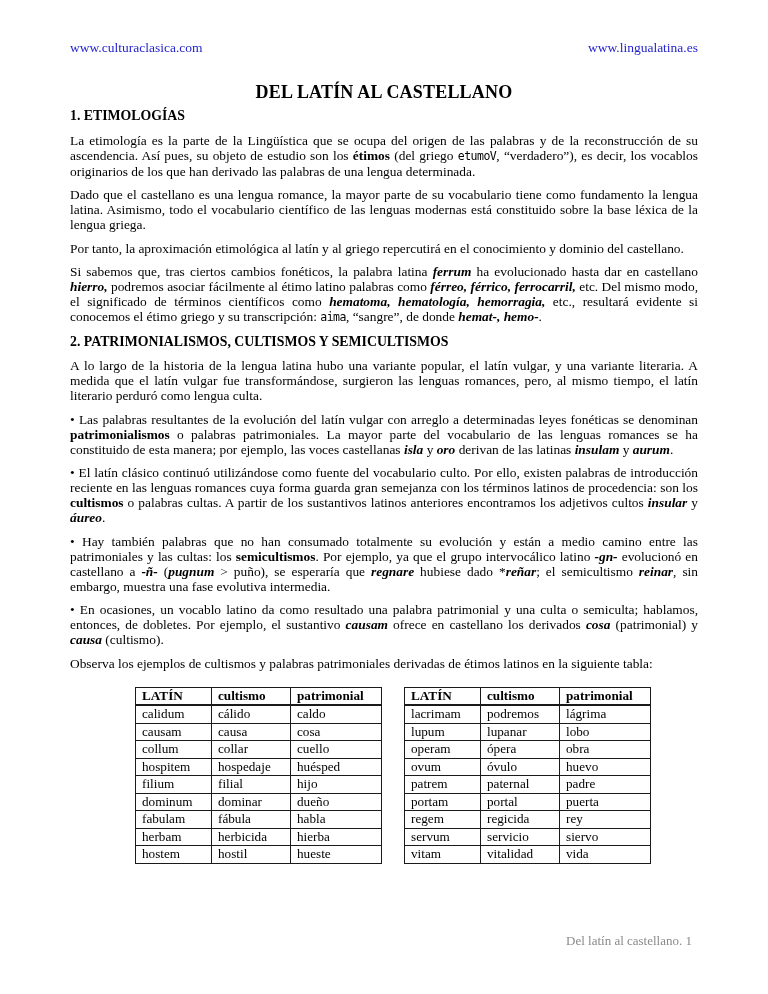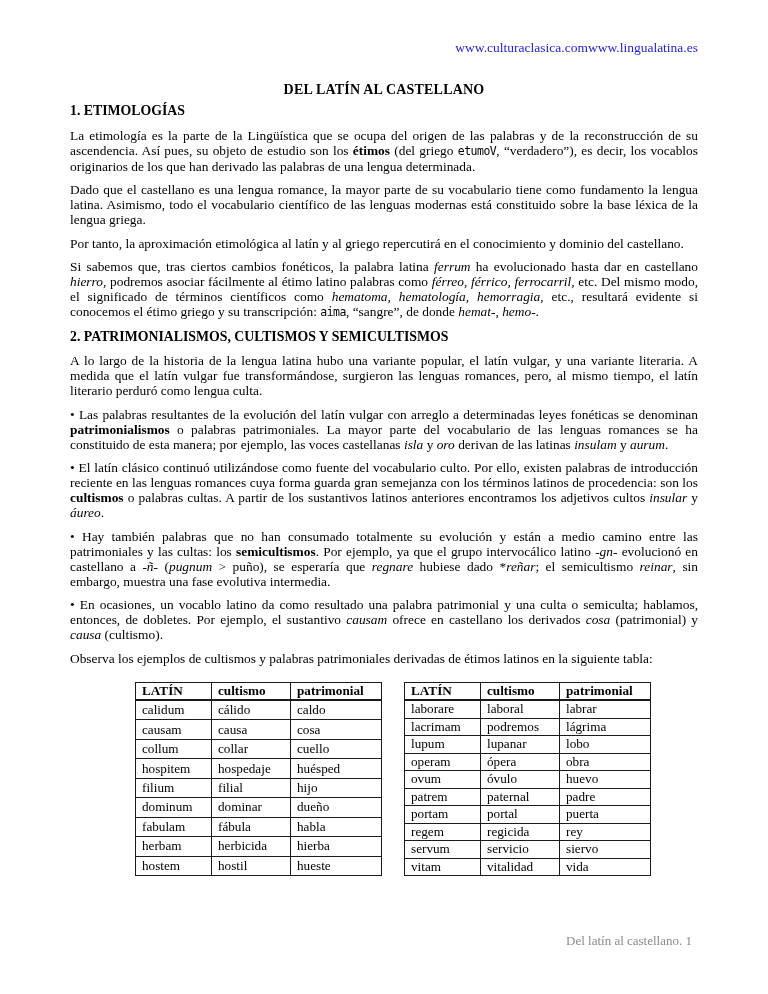--- a/index.html
+++ b/index.html
@@ -11,49 +11,49 @@
     overflow: hidden;
   }
   .page {
     box-sizing: border-box;
     width: 768px; height: 994px;
     padding: 40px 70px 0 70px;
     position: relative;
   }
   .linkbar {
     display: flex;
-    justify-content: flex-end;
+    justify-content: space-between;
     font-size: 13.5px;
   }
   .linkbar a {
     color: #2525cc;
     text-decoration: none;
     cursor: pointer;
   }
   .doc-title {
     text-align: center;
     font-weight: bold;
-    font-size: 14px;
+    font-size: 18px;
     margin-top: 26px;
     letter-spacing: 0.2px;
   }
   .section-heading {
     font-weight: bold;
     font-size: 13.8px;
     margin-top: 5px;
     margin-bottom: 2px;
   }
   .para {
     font-size: 13.4px;
     line-height: 15px;
     text-align: justify;
     margin: 8.5px 0;
   }
   .para .b { font-weight: bold; }
-  .para .i { font-style: italic; }
+  .para .i { font-style: italic; font-weight: bold; }
   .para .g {
     font-family: "DejaVu Sans Mono", monospace;
     font-size: 11.5px;
     letter-spacing: -0.5px;
   }
   .tables-row {
     display: flex;
     gap: 22px;
     margin-left: 65px;
     margin-top: 16px;
@@ -178,25 +178,20 @@
     <table class="etym">
       <thead>
           <tr>
             <th>LATÍN</th>
             <th>cultismo</th>
             <th>patrimonial</th>
           </tr>
         </thead>
       <tbody>
           <tr>
-            <td>laborare</td>
-            <td>laboral</td>
-            <td>labrar</td>
-          </tr>
-          <tr>
             <td>lacrimam</td>
             <td>podremos</td>
             <td>lágrima</td>
           </tr>
           <tr>
             <td>lupum</td>
             <td>lupanar</td>
             <td>lobo</td>
           </tr>
           <tr>

